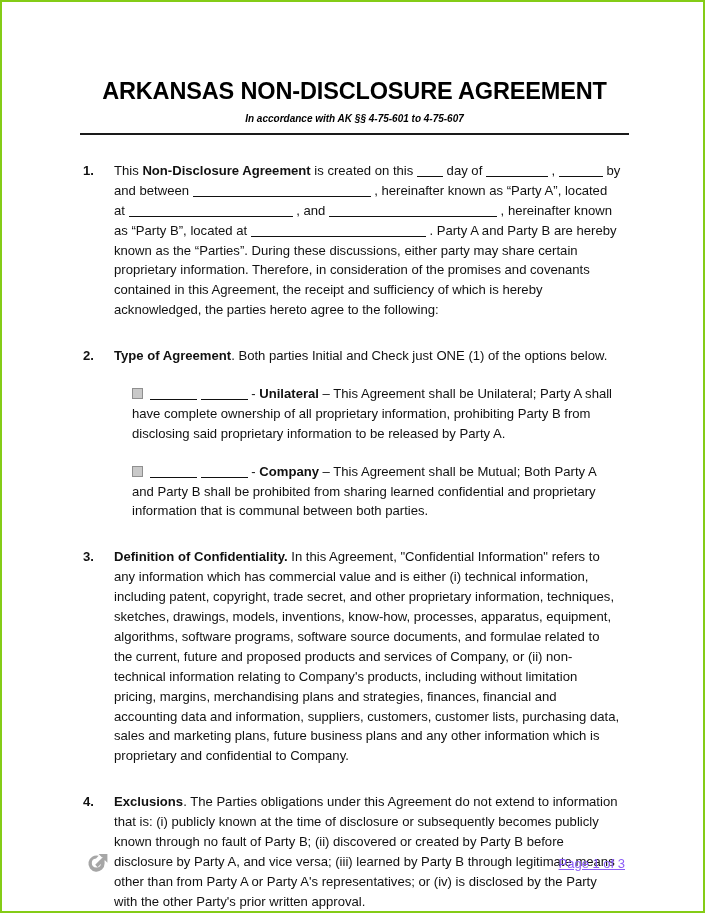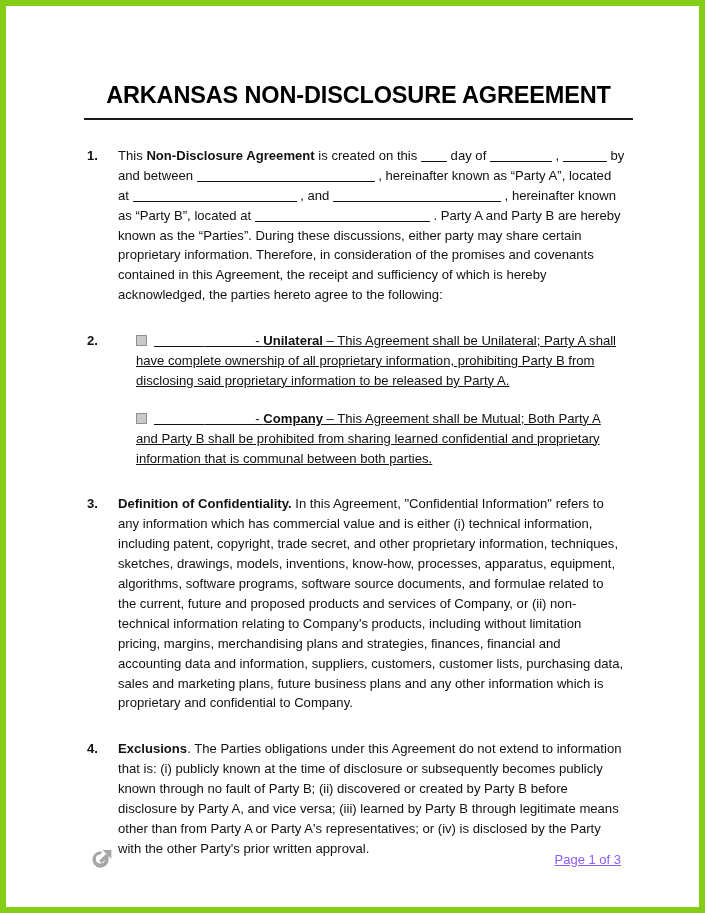--- a/index.html
+++ b/index.html
@@ -9,21 +9,21 @@
   }
   body {
     font-family: "Liberation Sans", sans-serif;
   }
   .page {
     position: relative;
     width: 705px;
     height: 913px;
     box-sizing: border-box;
     background: #ffffff;
-    border: 6px solid #84cc16;
+    border: 2px solid #84cc16;
     overflow: hidden;
   }
   .content {
     position: absolute;
     left: 78px;
     top: 0;
     width: 549px;
   }
 
   
@@ -95,21 +95,20 @@
   .w-name  { width: 178px; }
   .w-addr  { width: 164px; }
   .w-name2 { width: 168px; }
   .w-addr2 { width: 175px; }
   .w-init  { width: 47px; }
 
   
   .option {
     padding-left: 18px;
     margin-top: 22px;
-    text-decoration: underline;
   }
   .checkbox {
     display: inline-block;
     width: 11px;
     height: 11px;
     box-sizing: border-box;
     border: 1.6px solid #8f8f8f;
     background: #c9c9c9;
     vertical-align: -1px;
     margin-right: 7px;
@@ -139,32 +138,34 @@
 </style>
 </head>
 <body>
 
 <div class="page">
 
   <div class="content">
 
     <h1 class="doc-title">ARKANSAS NON-DISCLOSURE AGREEMENT</h1>
 
+    <div class="doc-subtitle">In accordance with AK §§ 4-75-601 to 4-75-607</div>
 
     <div class="title-rule"></div>
 
     <ol class="clauses">
 
       <li class="clause">
         <span class="num">1.</span>
         <p><span>This </span><b>Non-Disclosure Agreement</b><span> is created on this </span><span class="blank w-day"></span><span> day of </span><span class="blank w-month"></span><span> , </span><span class="blank w-year"></span><span> by and between </span><span class="blank w-name"></span><span> , hereinafter known as “Party A”, located at </span><span class="blank w-addr"></span><span> , and </span><span class="blank w-name2"></span><span> , hereinafter known as “Party B”, located at </span><span class="blank w-addr2"></span><span> . Party A and Party B are hereby known as the “Parties”. During these discussions, either party may share certain proprietary information. Therefore, in consideration of the promises and covenants contained in this Agreement, the receipt and sufficiency of which is hereby acknowledged, the parties hereto agree to the following:</span></p>
       </li>
 
       <li class="clause">
         <span class="num">2.</span>
+        <p><b>Type of Agreement</b><span>. Both parties Initial and Check just ONE (1) of the options below.</span></p>
 
         <p class="option"><span class="checkbox"></span><span class="blank w-init"></span>&nbsp;<span class="blank w-init"></span><span> - </span><b>Unilateral</b><span> – </span><span>This Agreement shall be Unilateral; Party A shall have complete ownership of all proprietary information, prohibiting Party B from disclosing said proprietary information to be released by Party A.</span></p>
 
         <p class="option"><span class="checkbox"></span><span class="blank w-init"></span>&nbsp;<span class="blank w-init"></span><span> - </span><b>Company</b><span> – </span><span>This Agreement shall be Mutual; Both Party A and Party B shall be prohibited from sharing learned confidential and proprietary information that is communal between both parties.</span></p>
       </li>
 
       <li class="clause">
         <span class="num">3.</span>
         <p><b>Definition of Confidentiality.</b><span> In this Agreement, "Confidential Information" refers to any information which has commercial value and is either (i) technical information, including patent, copyright, trade secret, and other proprietary information, techniques, sketches, drawings, models, inventions, know-how, processes, apparatus, equipment, algorithms, software programs, software source documents, and formulae related to the current, future and proposed products and services of Company, or (ii) non-technical information relating to Company's products, including without limitation pricing, margins, merchandising plans and strategies, finances, financial and accounting data and information, suppliers, customers, customer lists, purchasing data, sales and marketing plans, future business plans and any other information which is proprietary and confidential to Company.</span></p>
       </li>

